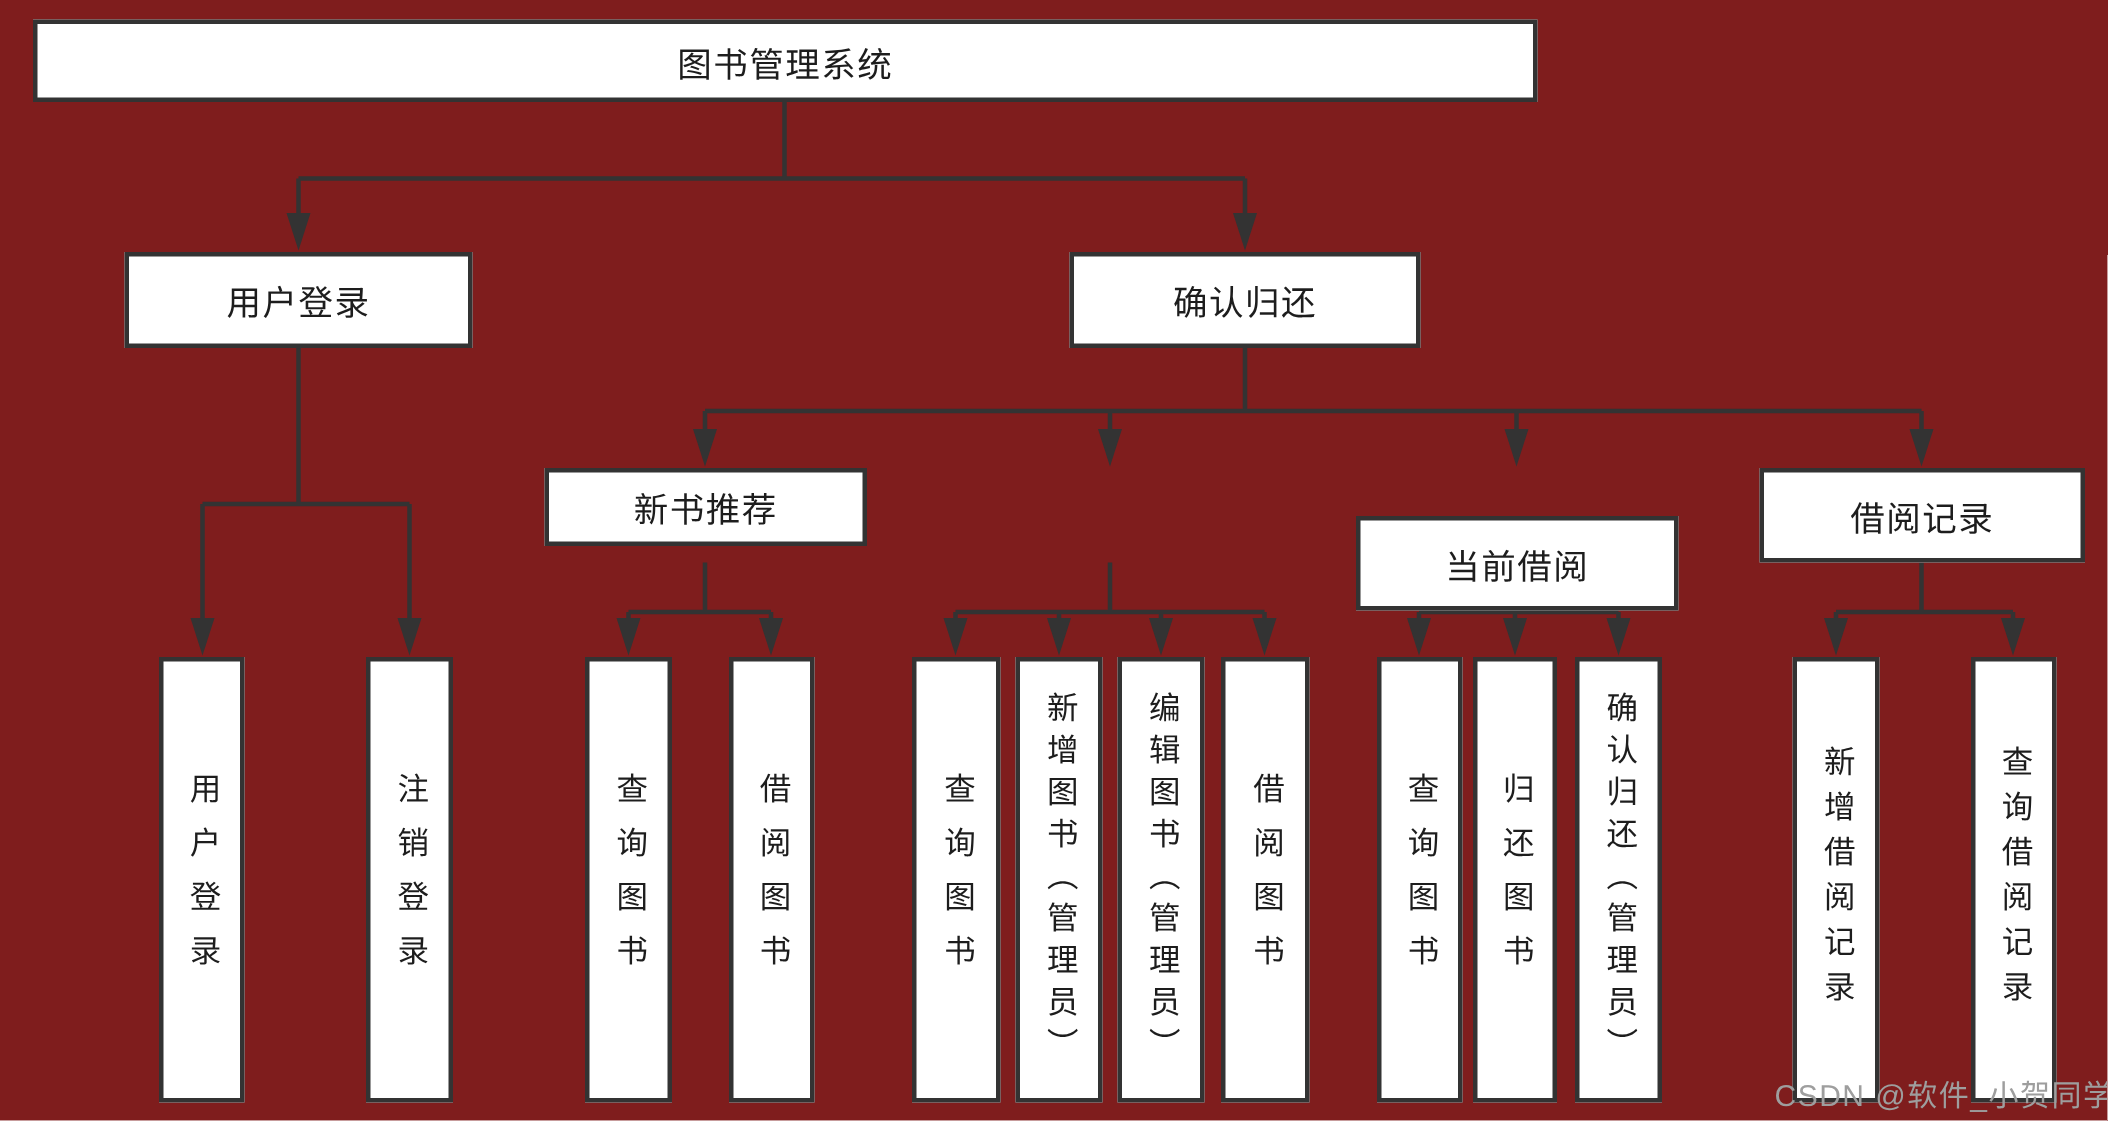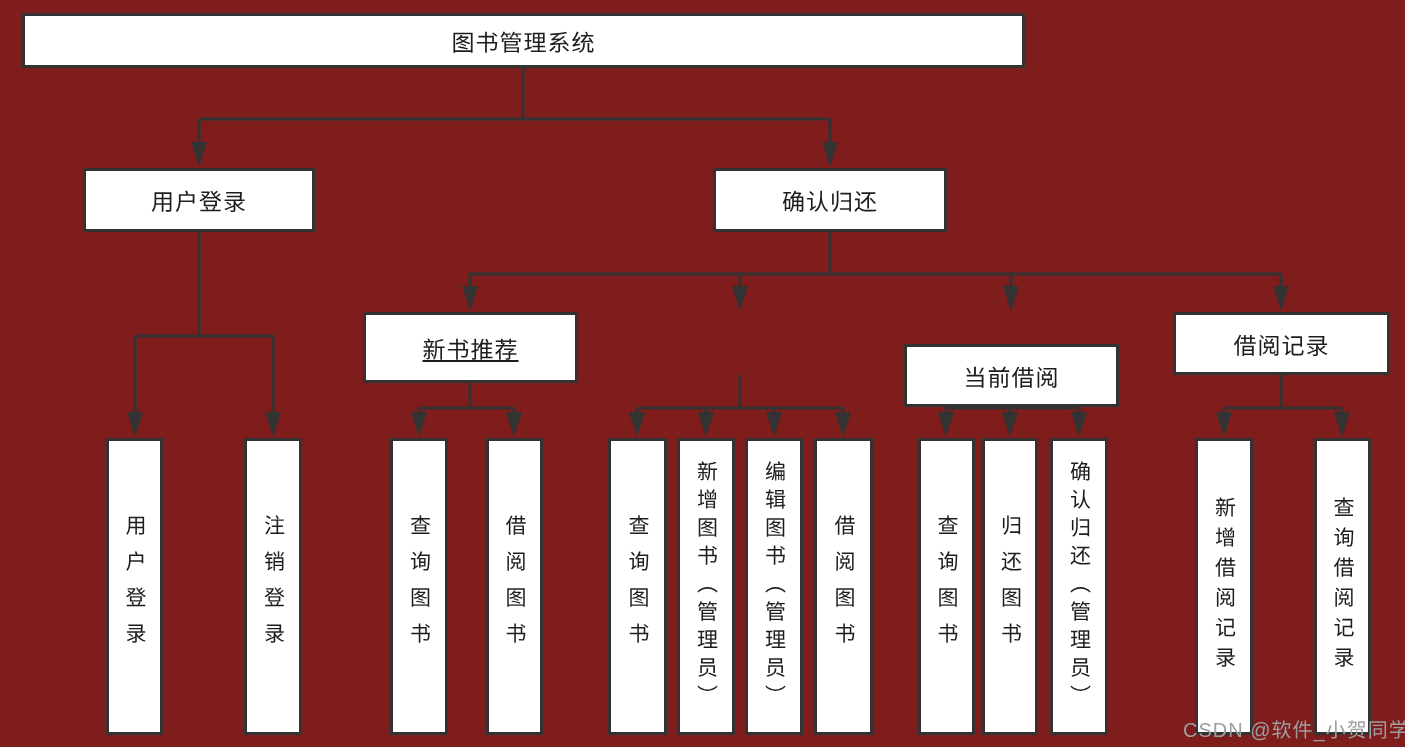--- a/index.html
+++ b/index.html
@@ -31,21 +31,21 @@
     line-height:1;
     white-space:nowrap;
   }
   .sp4{letter-spacing:15px;}
   .sp6{letter-spacing:9px;}
   .sp8{letter-spacing:7px;}
   
   #root{left:22px;top:13px;width:1003px;height:55px;}
   #n-user-login{left:83px;top:168px;width:232px;height:64px;}
   #n-book-mgmt{left:713px;top:168px;width:234px;height:64px;}
-  #n-newbook{left:363px;top:312px;width:215px;height:71px;text-decoration:underline;}
+  #n-newbook{left:363px;top:312px;width:215px;height:52px;}
   #n-borrow{left:633px;top:312px;width:215px;height:63px;}
   #n-current{left:904px;top:312px;width:215px;height:63px;margin-top:32px;}
   #n-records{left:1173px;top:312px;width:217px;height:63px;text-align:right;}
   #t-login{left:106px;width:57px;}
   #t-logout{left:244px;width:58px;}
   #t-n1{left:390px;width:58px;}
   #t-n2{left:486px;width:57px;}
   #t-b1{left:608px;width:59px;}
   #t-b2{left:677px;width:58px;}
   #t-b3{left:745px;width:58px;}

